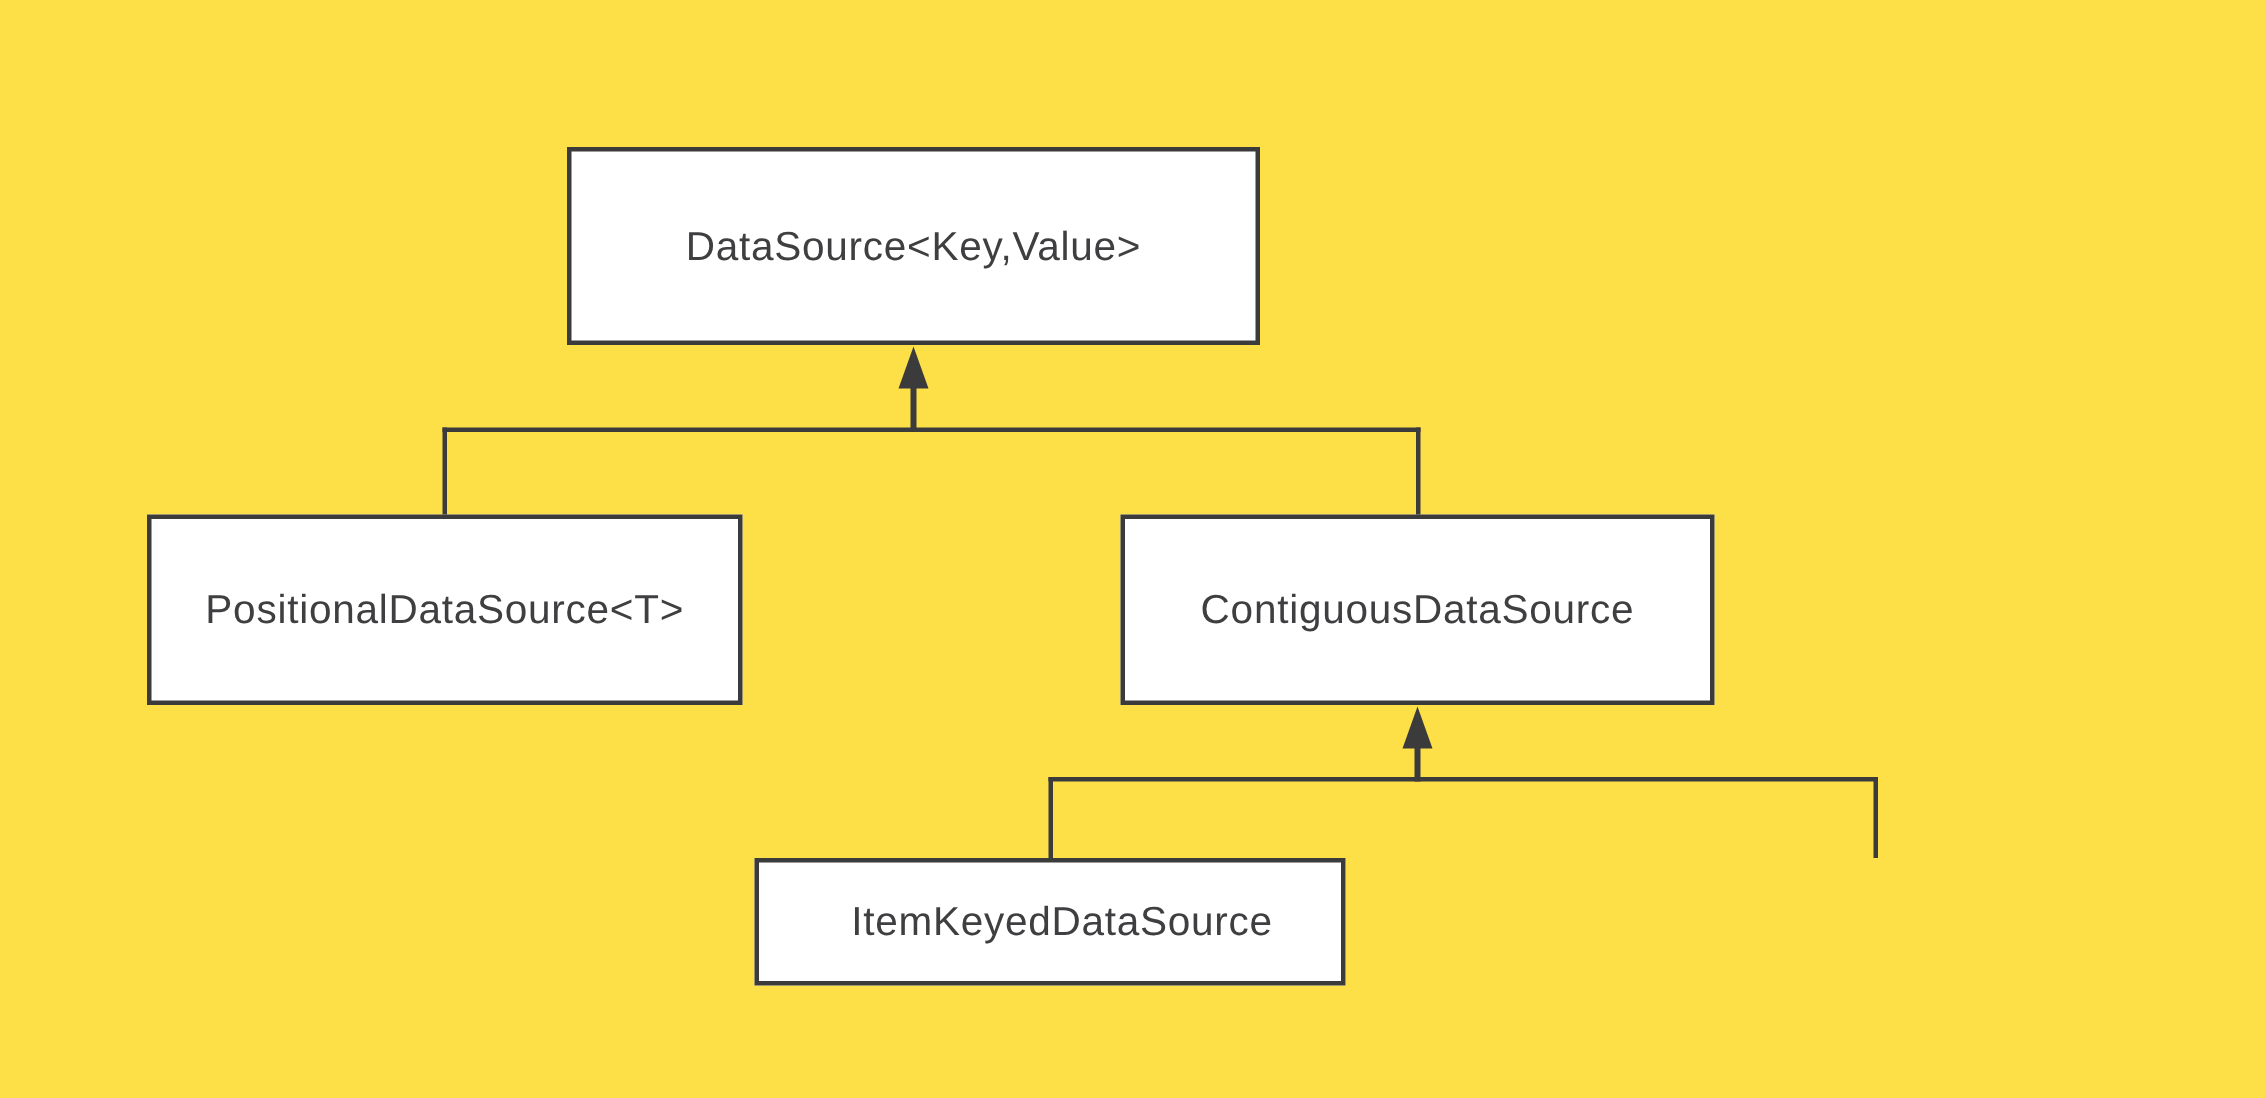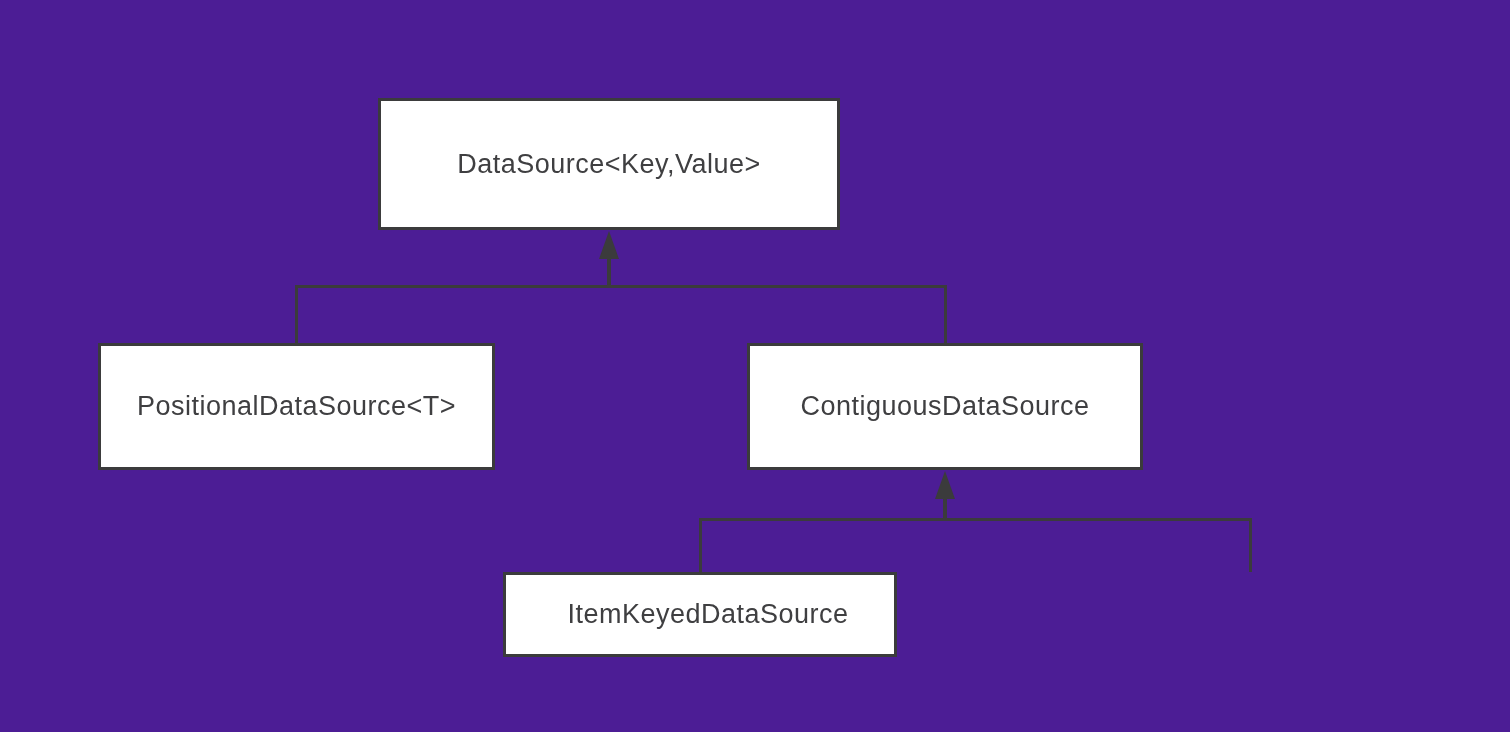--- a/index.html
+++ b/index.html
@@ -5,21 +5,21 @@
   html, body {
     margin: 0;
     padding: 0;
     background: #f1f1f0;
     font-family: "Liberation Sans", "DejaVu Sans", sans-serif;
   }
   #canvas {
     position: relative;
     width: 1510px;
     height: 732px;
-    background: #4c1d95;
+    background: #fde047;
     overflow: hidden;
   }
   .node {
     position: absolute;
     background: #ffffff;
     border: 3px solid #3b3b3c;
     box-sizing: border-box;
     display: flex;
     align-items: center;
     justify-content: center;

